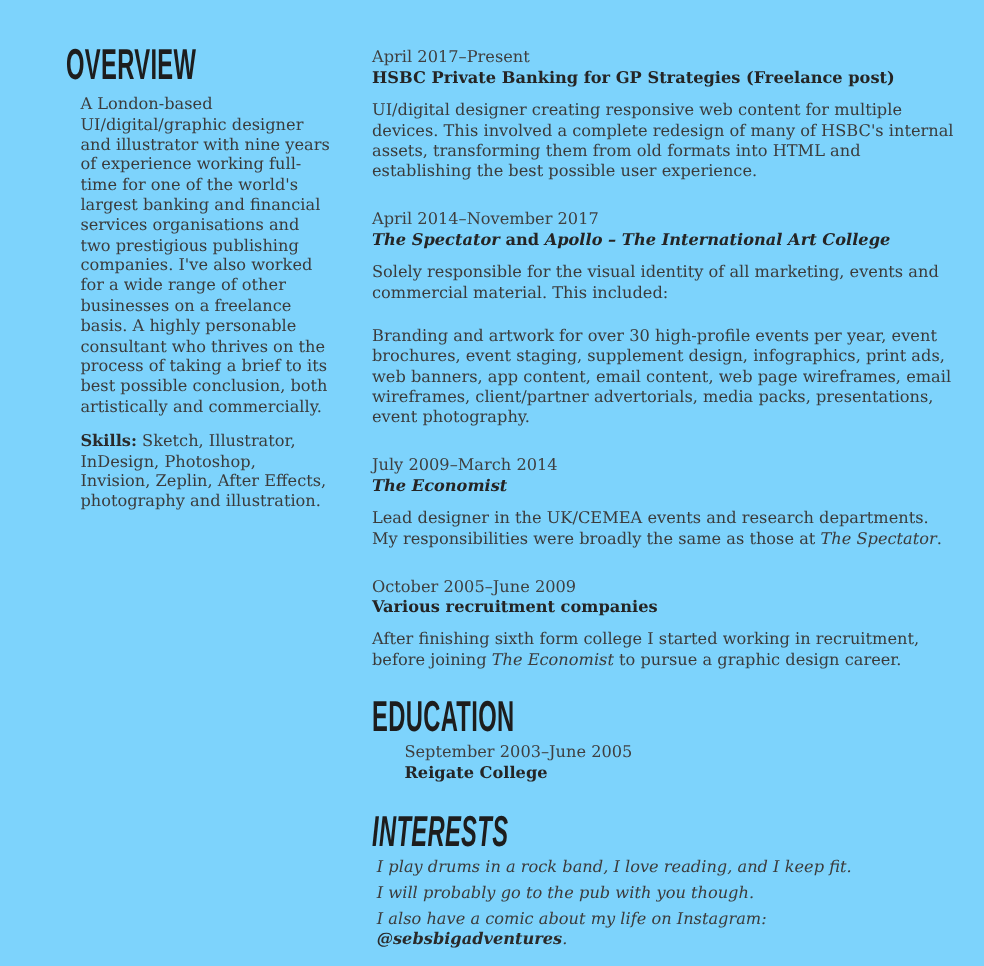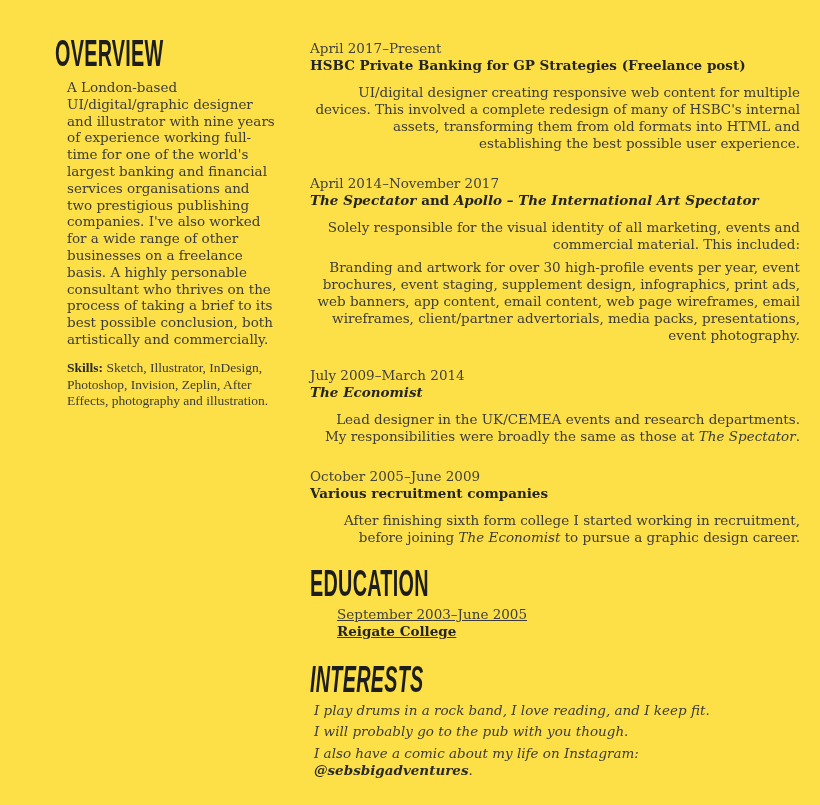--- a/index.html
+++ b/index.html
@@ -1,21 +1,21 @@
 <!DOCTYPE html>
 <html><head>
 <meta charset="utf-8">
 <style>
   html, body { margin: 0; padding: 0; }
   body { background: #f4f4f5; }
   .page {
     position: relative;
     width: 820px;
     height: 805px;
-    background: #fde047;
+    background: #7dd3fc;
     font-family: "DejaVu Serif", serif;
     color: #3b3b3b;
     font-size: 13.5px;
     line-height: 17px;
     overflow: hidden;
   }
   .col-left {
     position: absolute;
     left: 55px;
     top: 40px;
@@ -35,30 +35,30 @@
     line-height: 27px;
     color: #1d1d1d;
     transform: scaleX(0.55);
     transform-origin: 0 50%;
     letter-spacing: 0.5px;
     white-space: nowrap;
   }
   .heading-row { margin: 0 0 9px 0; height: 27px; }
   .body-text { margin: 12px; }
   .left-body { line-height: 16.8px; }
-  .skills { margin-top: 6px; line-height: 16.8px; font-family: Liberation Serif, serif; }
+  .skills { margin-top: 6px; line-height: 16.8px; }
   .bold { font-weight: bold; color: #2a2a2a; }
   .ital { font-style: italic; }
   .job { margin-bottom: 23px; }
   .job-dates { color: #3f3f3f; }
   .job-title { font-weight: bold; color: #252525; }
-  .job-desc { margin: 10px 0 0 0; text-align: right; }
-  .job-desc + .job-desc { margin-top: 6px; }
+  .job-desc { margin: 10px 0 0 0; }
+  .job-desc + .job-desc { margin-top: 19px; }
   .edu-block { margin-bottom: 0; margin-left: 27px; }
-  .section-gap-lg { margin-top: 24px; text-decoration: underline; }
+  .section-gap-lg { margin-top: 24px; }
   .section-gap-md { margin-top: 26px; font-style: italic; }
   .interest-line { margin: 4px; line-height: 17.3px; }
 </style>
 </head>
 <body>
 
 <div class="page">
 
   <div class="col-left">
     <div class="heading-row">
@@ -73,21 +73,21 @@
     <div>
 
       <div class="job">
         <div class="job-dates">April 2017–Present</div>
         <div class="job-title">HSBC Private Banking for GP Strategies (Freelance post)</div>
         <p class="job-desc">UI/digital designer creating responsive web content for multiple devices. This involved a complete redesign of many of HSBC's internal assets, transforming them from old formats into HTML and establishing the best possible user experience.</p>
       </div>
 
       <div class="job">
         <div class="job-dates">April 2014–November 2017</div>
-        <div class="job-title"><span class="ital">The Spectator</span><span> and </span><span class="ital">Apollo – The International Art Spectator</span></div>
+        <div class="job-title"><span class="ital">The Spectator</span><span> and </span><span class="ital">Apollo – The International Art College</span></div>
         <p class="job-desc">Solely responsible for the visual identity of all marketing, events and commercial material. This included:</p>
         <p class="job-desc">Branding and artwork for over 30 high-profile events per year, event brochures, event staging, supplement design, infographics, print ads, web banners, app content, email content, web page wireframes, email wireframes, client/partner advertorials, media packs, presentations, event photography.</p>
       </div>
 
       <div class="job">
         <div class="job-dates">July 2009–March 2014</div>
         <div class="job-title ital">The Economist</div>
         <p class="job-desc"><span>Lead designer in the UK/CEMEA events and research departments.</span><br><span>My responsibilities were broadly the same as those at </span><span class="ital">The Spectator</span><span>.</span></p>
       </div>
 

